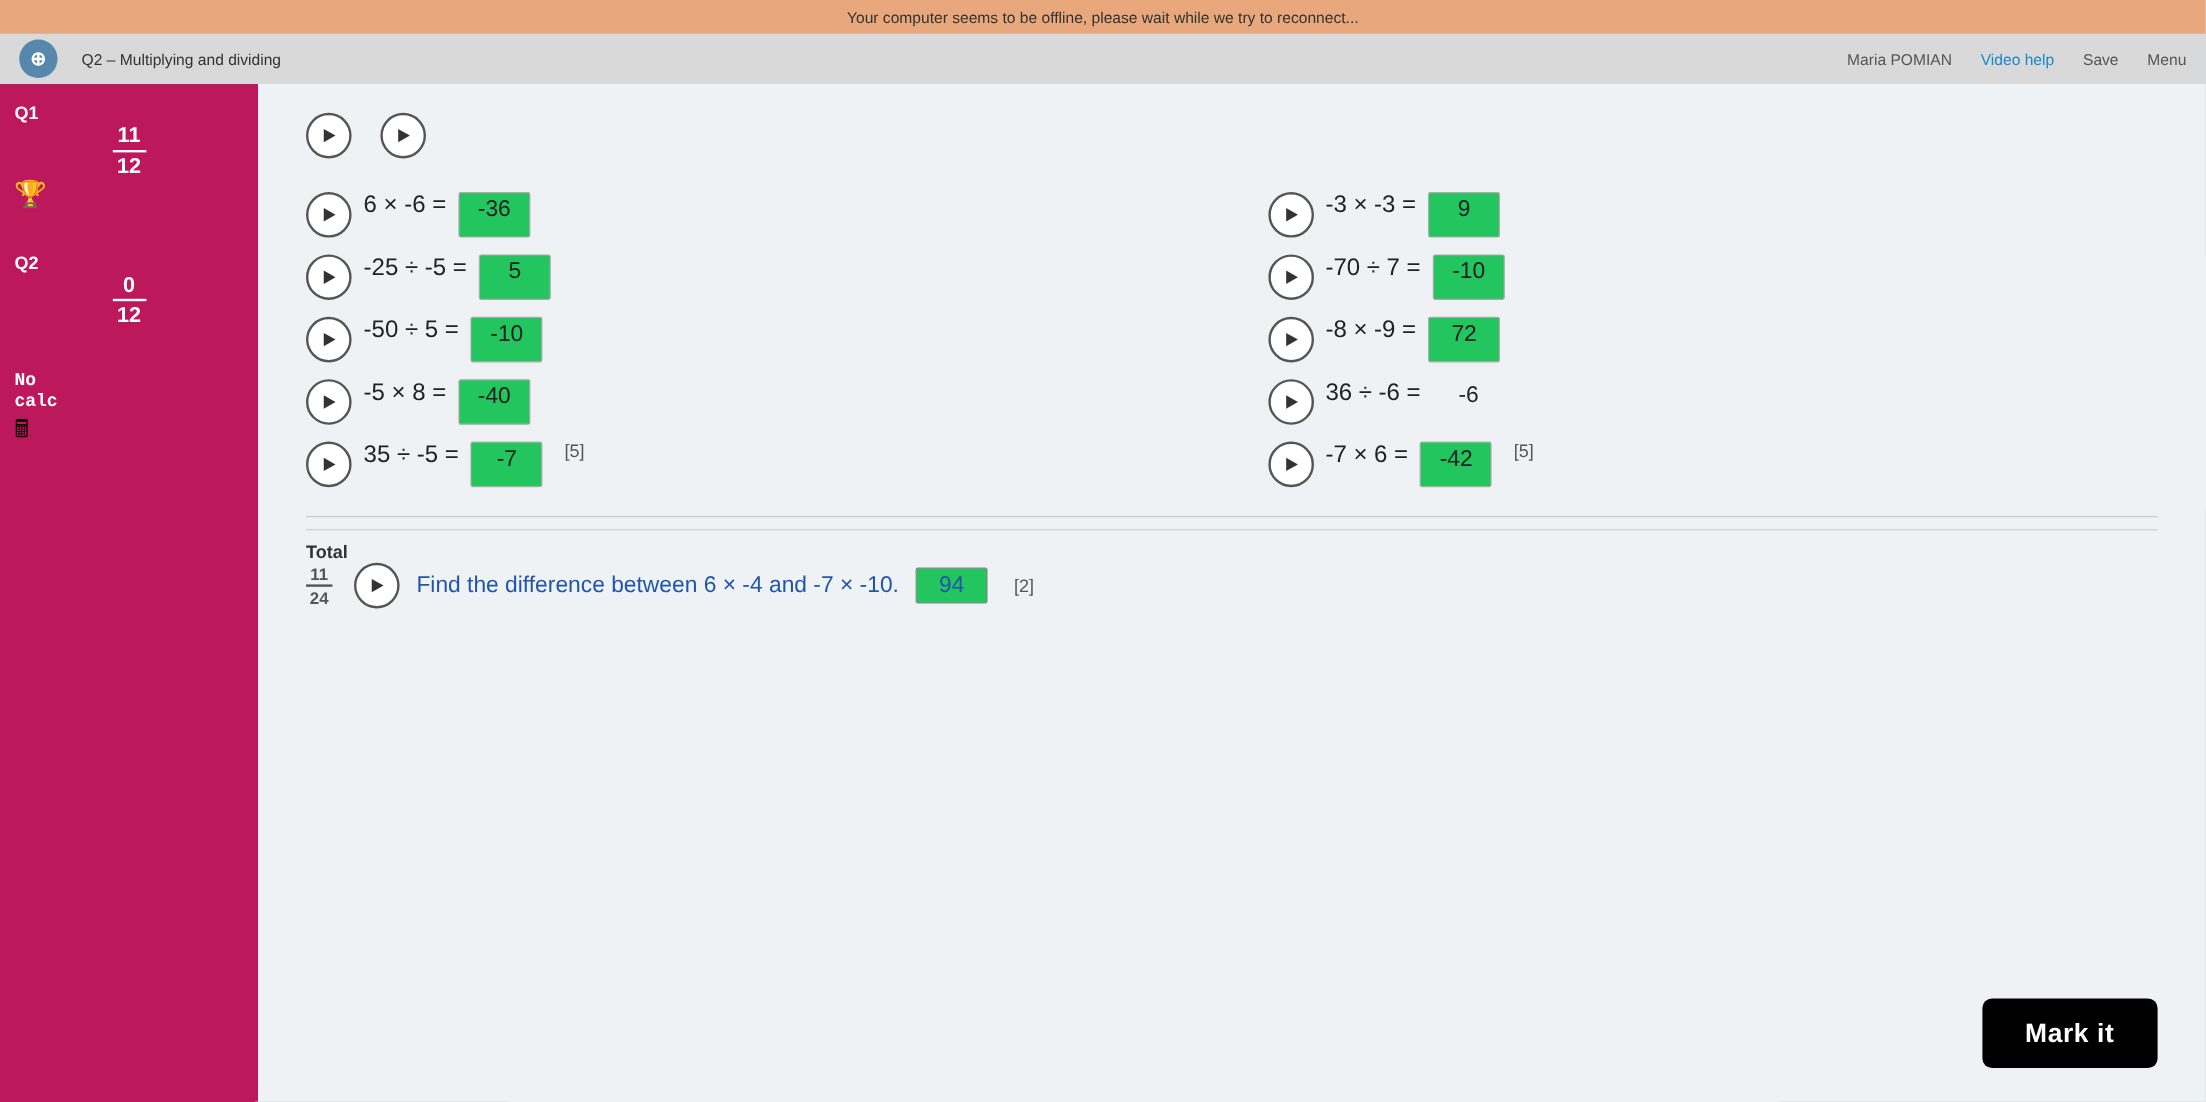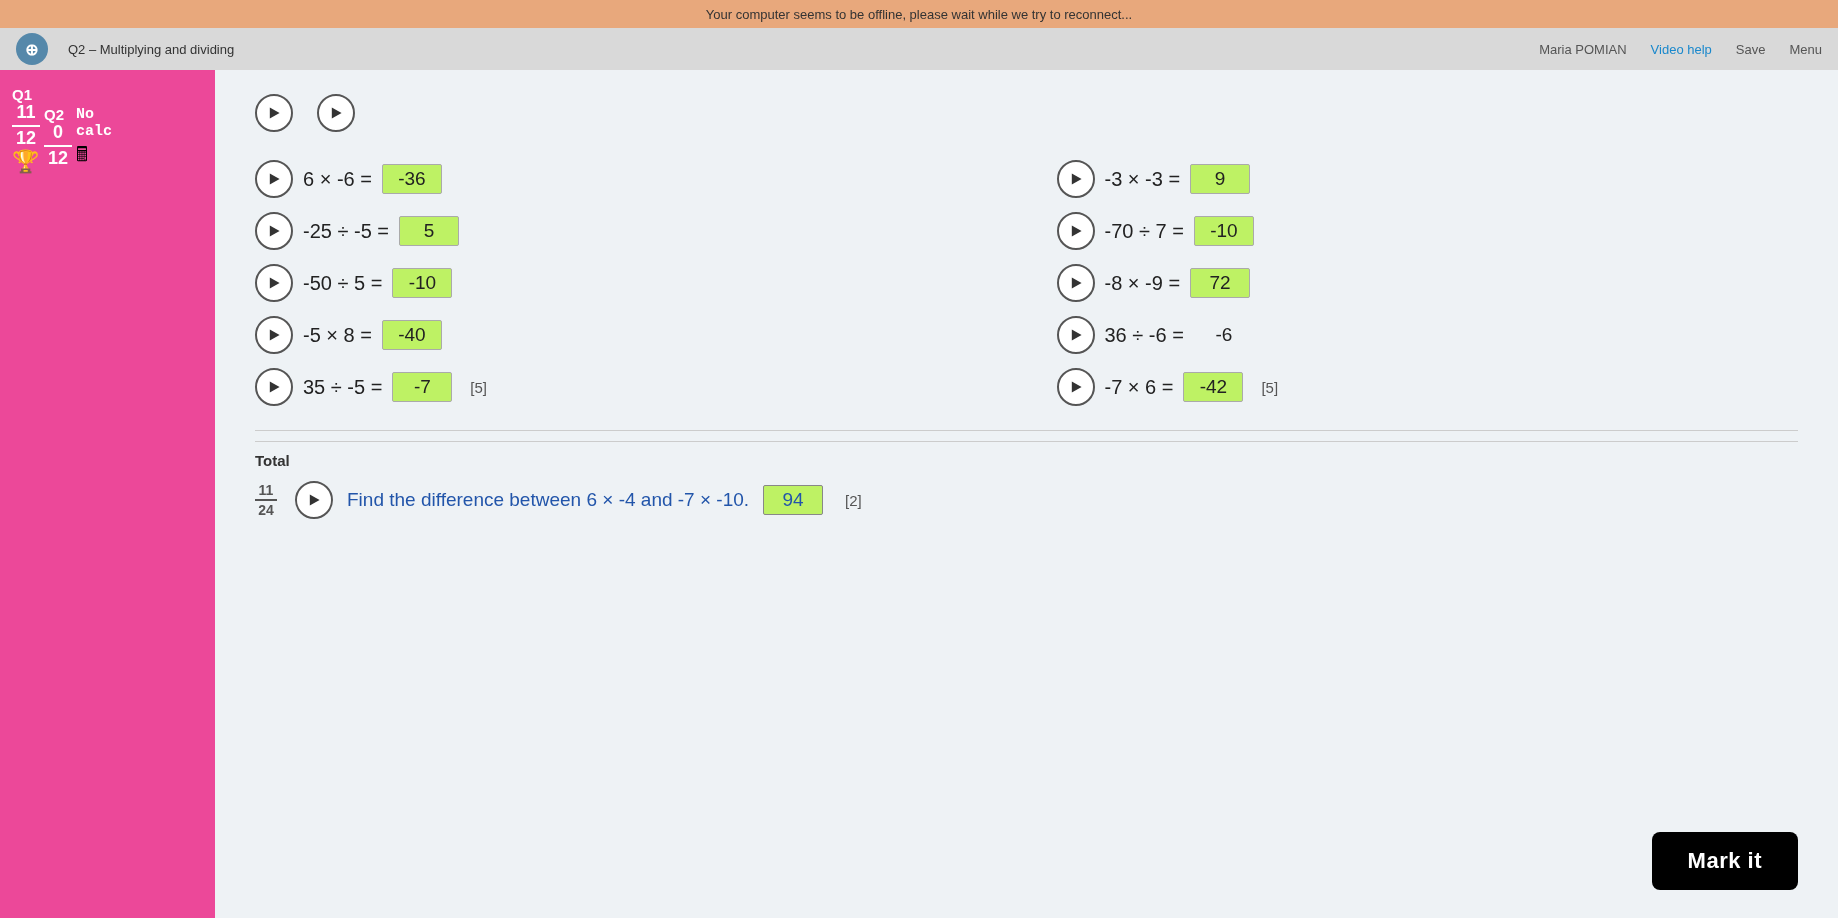--- a/index.html
+++ b/index.html
@@ -54,24 +54,25 @@
       display: flex; gap: 24px; align-items: center;
       font-size: 13px; color: #555;
     }
 
     
     .sidebar {
       position: absolute;
       top: 70px; left: 0;
       width: 215px;
       bottom: 0;
-      background: #ec4899;
+      background: #be185d;
       padding: 16px 12px;
       display: flex;
-      gap: 4px;
+      flex-direction: column;
+      gap: 16px;
     }
     .sidebar-section {
       color: white;
       font-size: 15px;
       font-weight: bold;
     }
     .sidebar-fraction {
       display: flex;
       flex-direction: column;
       align-items: center;
@@ -137,33 +138,32 @@
     
     .questions-grid {
       display: grid;
       grid-template-columns: 1fr 1fr;
       gap: 14px 60px;
       margin-bottom: 24px;
     }
 
     .question-row {
       display: flex;
-      align-items: center;
       gap: 10px;
       font-size: 20px;
       color: #222;
     }
     .question-expr {
       font-size: 20px;
       color: #222;
       white-space: nowrap;
     }
     .answer-box {
       border: 1.5px solid #aaa;
-      background: #bef264;
+      background: #22c55e;
       min-width: 60px;
       padding: 3px 8px;
       font-size: 19px;
       text-align: center;
       border-radius: 2px;
     }
     .points-label {
       font-size: 15px;
       color: #555;
       margin-left: 8px;
@@ -172,21 +172,21 @@
     
     .total-section {
       margin-top: 10px;
       padding-top: 10px;
       border-top: 1px solid #ccc;
     }
     .total-label {
       font-size: 15px;
       color: #333;
       font-weight: bold;
-      margin-bottom: 12px;
+      margin-bottom: 0;
     }
     .total-row {
       display: flex;
       align-items: center;
       gap: 14px;
       font-size: 20px;
       color: #2255aa;
     }
     .total-fraction {
       display: flex;

